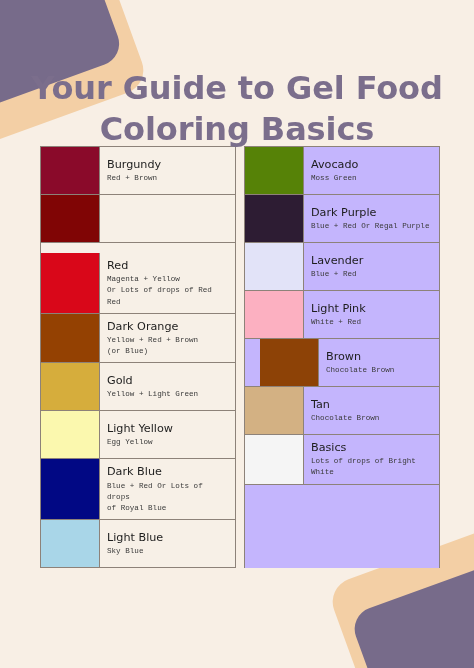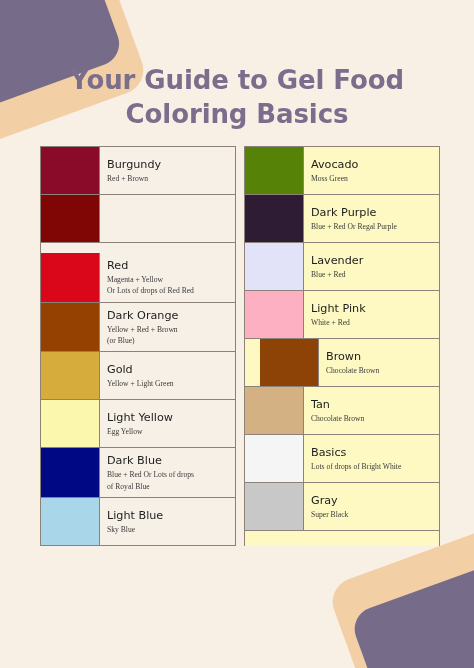--- a/index.html
+++ b/index.html
@@ -68,21 +68,21 @@
 
   
   #title {
     position: absolute;
     top: 47px;
     left: 0;
     width: 474px;
     text-align: center;
     color: #7b6e8c;
     font-family: "DejaVu Sans", sans-serif;
-    font-size: 26px;
+    font-size: 32px;
     font-weight: bold;
     line-height: 1.28;
     letter-spacing: -0.1px;
     z-index: 4;
     white-space: pre-line;
   }
 
   
   #tables {
     position: absolute;
@@ -125,21 +125,21 @@
     font-size: 11.2px;
     color: #1d1d1d;
     line-height: 1.35;
     margin-bottom: 1px;
     font-family: "DejaVu Sans", sans-serif;
   }
   .recipe {
     font-size: 7.6px;
     color: #3a3a3a;
     line-height: 1.48;
-    font-family: Liberation Serif, serif;
+    font-family: Liberation Mono, monospace;
     white-space: pre-line;
   }
 </style>
 </head>
 <body>
 
 <div id="poster" style="background: rgb(248, 239, 229);">
 
   <div class="deco" id="deco-tl-tan" style="background: rgb(243, 207, 165);"></div>
   <div class="deco" id="deco-tl-purple" style="background: rgb(119, 107, 138);"></div>
@@ -200,21 +200,21 @@
           </div>
         </div>
         <div class="row" style="border-bottom-color: rgb(141, 130, 121);">
           <div class="swatch" style="background: rgb(169, 214, 232); border-right-color: rgb(141, 130, 121);"></div>
           <div class="info">
             <div class="name">Light Blue</div>
             <div class="recipe">Sky Blue</div>
           </div>
         </div>
       </div>
-    <div class="color-table" id="right-table" style="background: #fef9c3; border-color: rgb(141, 130, 121);">
+    <div class="color-table" id="right-table" style="background: #c4b5fd; border-color: rgb(141, 130, 121);">
         <div class="row" style="border-bottom-color: rgb(141, 130, 121);">
           <div class="swatch" style="background: rgb(86, 130, 7); border-right-color: rgb(141, 130, 121);"></div>
           <div class="info">
             <div class="name">Avocado</div>
             <div class="recipe">Moss Green</div>
           </div>
         </div>
         <div class="row" style="border-bottom-color: rgb(141, 130, 121);">
           <div class="swatch" style="background: rgb(45, 28, 51); border-right-color: rgb(141, 130, 121);"></div>
           <div class="info">
@@ -250,23 +250,16 @@
             <div class="recipe">Chocolate Brown</div>
           </div>
         </div>
         <div class="row" style="border-bottom-color: rgb(141, 130, 121);">
           <div class="swatch" style="background: rgb(245, 245, 245); border-right-color: rgb(141, 130, 121);"></div>
           <div class="info">
             <div class="name">Basics</div>
             <div class="recipe">Lots of drops of Bright White</div>
           </div>
         </div>
-        <div class="row" style="border-bottom-color: rgb(141, 130, 121);">
-          <div class="swatch" style="background: rgb(200, 200, 200); border-right-color: rgb(141, 130, 121);"></div>
-          <div class="info">
-            <div class="name">Gray</div>
-            <div class="recipe">Super Black</div>
-          </div>
-        </div>
       </div>
   </div>
 
 </div>
 
 </body></html>

